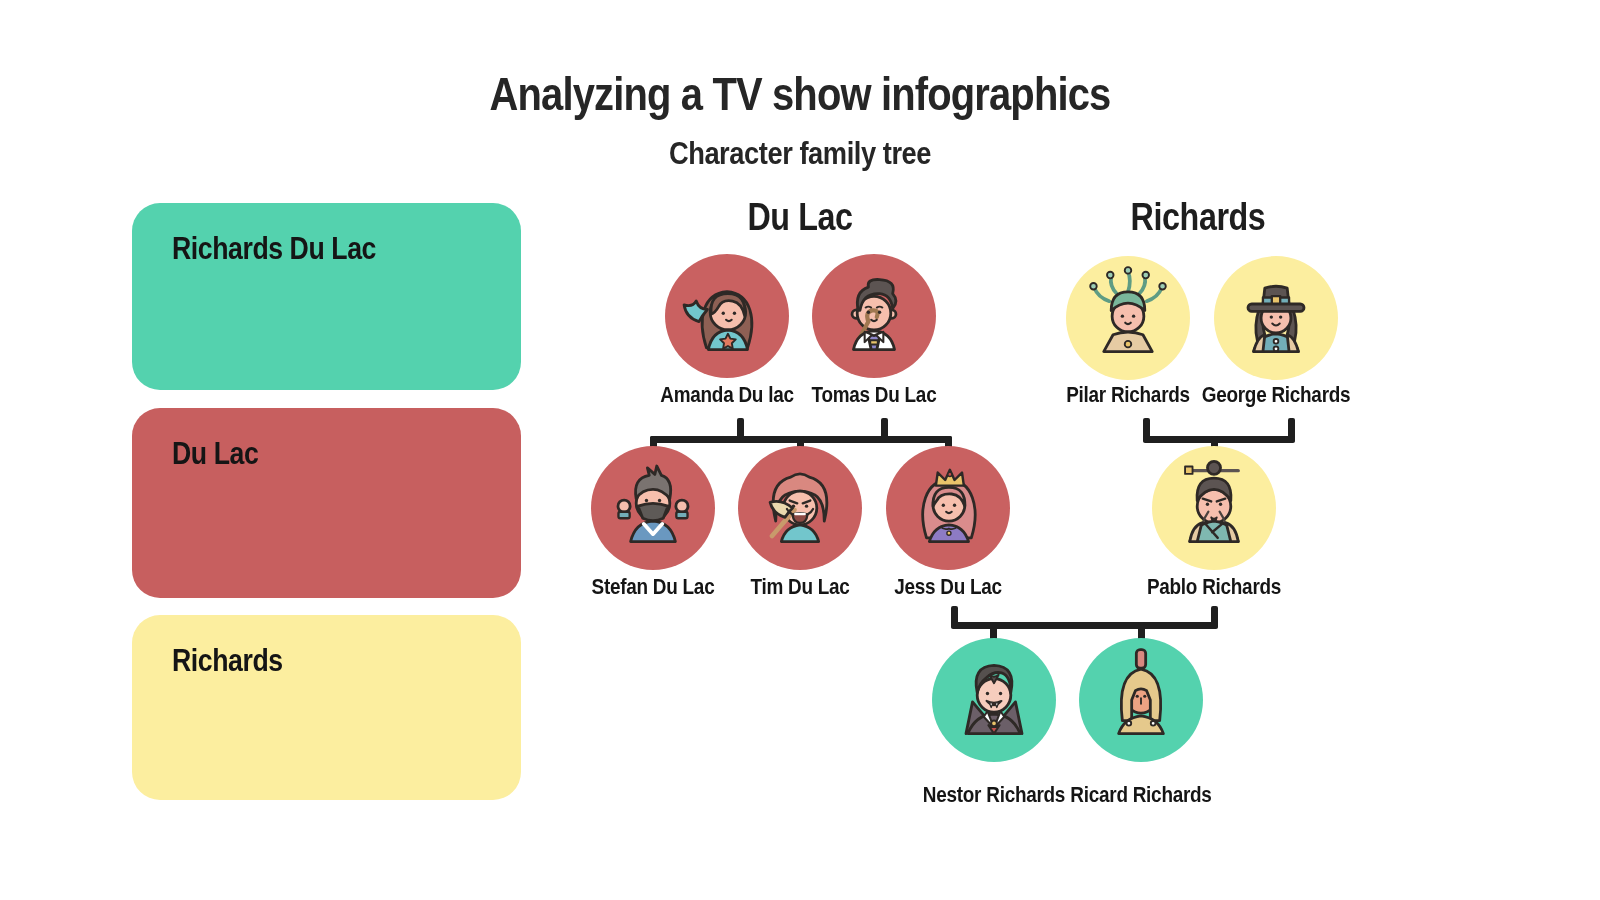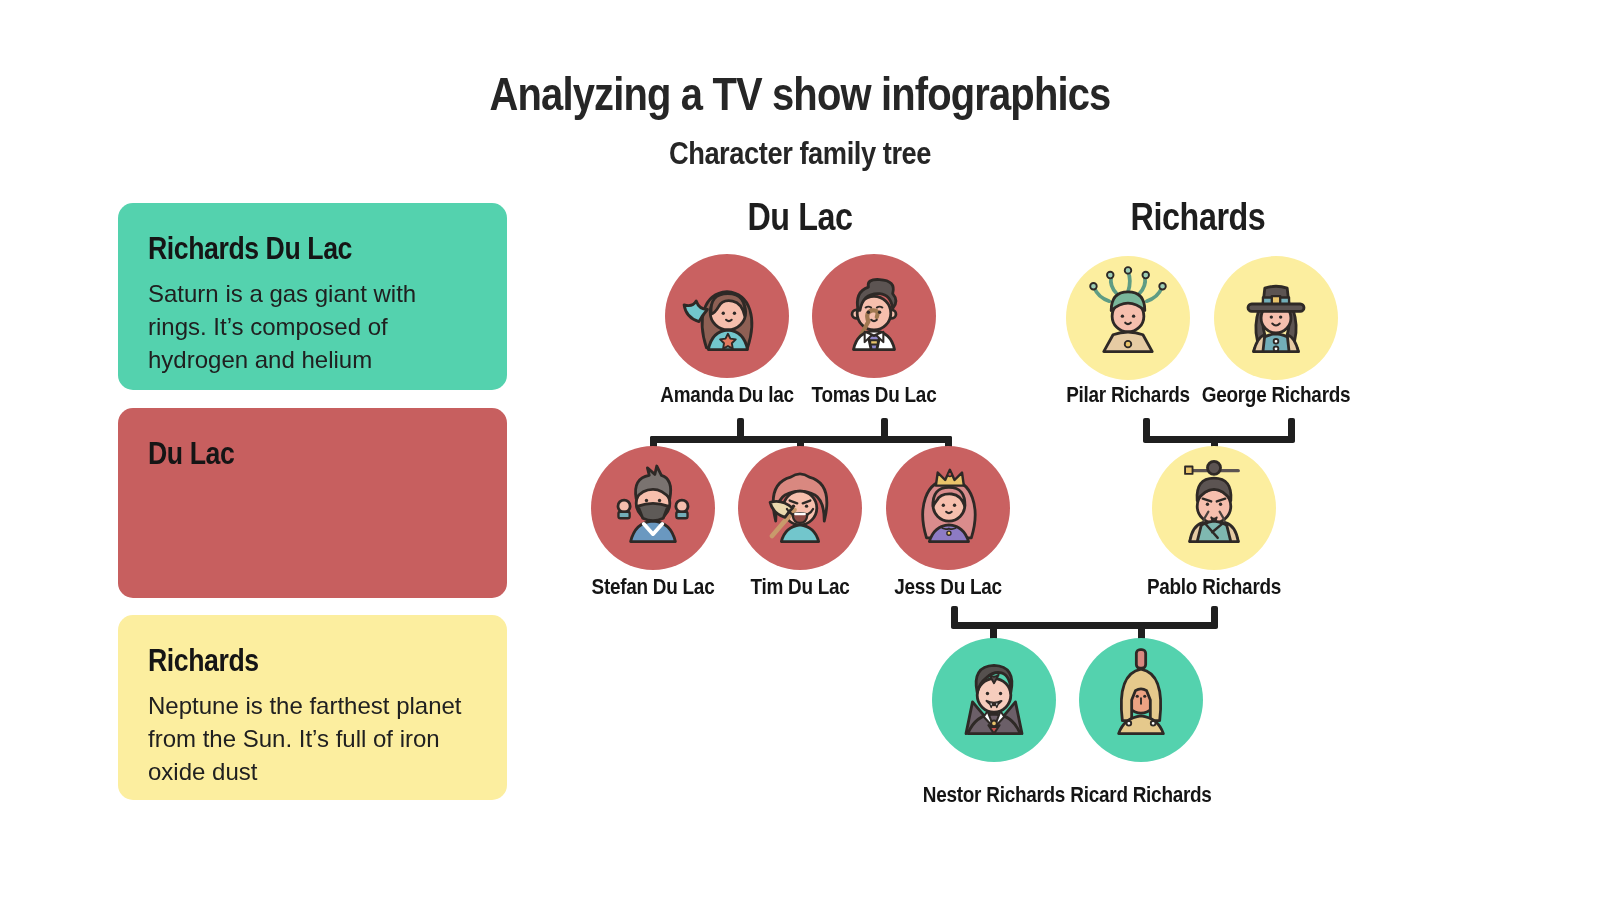--- a/index.html
+++ b/index.html
@@ -28,24 +28,24 @@
     text-align: center;
     font-size: 31px;
     font-weight: 700;
     letter-spacing: -0.5px;
     color: #262626;
     transform: scaleX(0.88);
   }
   
   .card {
     position: absolute;
-    left: 118px;
+    left: 132px;
     width: 389px;
-    border-radius: 15px;
-    padding: 28px 30px 24px 30px;
+    border-radius: 28px;
+    padding: 28px 30px 24px 40px;
   }
   .card.green  { top: 203px; height: 187px; background: #54d2ae; }
   .card.red    { top: 408px; height: 190px; background: #c75f5f; }
   .card.yellow { top: 615px; height: 185px; background: #fcee9f; }
   .card h2 {
     font-size: 31px;
     font-weight: 700;
     letter-spacing: -0.5px;
     color: #151515;
     transform: scaleX(0.86);
@@ -102,28 +102,26 @@
 </head>
 <body>
 
 <div class="canvas">
 
   <div class="main-title">Analyzing a TV show infographics</div>
   <div class="sub-title">Character family tree</div>
 
   <div class="card green">
     <h2>Richards Du Lac</h2>
-    <p>Saturn is a gas giant with rings. It’s composed of hydrogen and helium</p>
   </div>
   <div class="card red">
     <h2>Du Lac</h2>
   </div>
   <div class="card yellow">
     <h2>Richards</h2>
-    <p>Neptune is the farthest planet from the Sun. It’s full of iron oxide dust</p>
   </div>
 
   <div class="family-header" style="left:680px; top:196px;">Du Lac</div>
   <div class="family-header" style="left:1078px; top:196px;">Richards</div>
 
   <div class="line v" style="left:737px; top:418px; height:24px;"></div>
   <div class="line v" style="left:881px; top:418px; height:24px;"></div>
   <div class="line h" style="left:650px; top:436px; width:302px;"></div>
   <div class="line v" style="left:650px; top:436px; height:16px;"></div>
   <div class="line v" style="left:797px; top:436px; height:16px;"></div>

